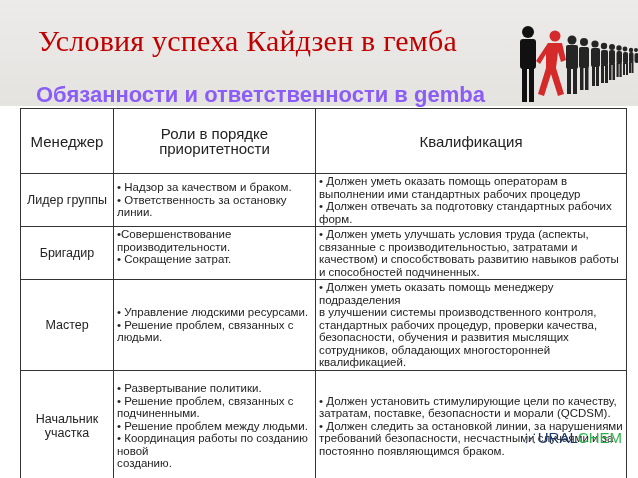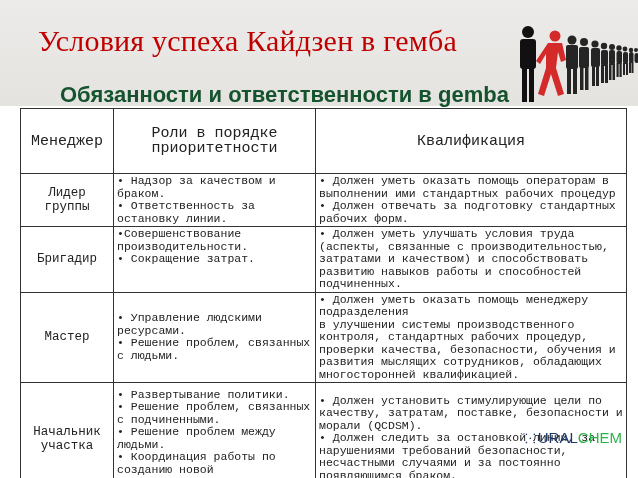--- a/index.html
+++ b/index.html
@@ -1,22 +1,22 @@
 <!DOCTYPE html>
 <html><head>
 <meta charset="utf-8">
 <style>
   html, body { margin:0; padding:0; }
   body { width:638px; height:478px; position:relative; overflow:hidden; background:#ffffff; font-family:"Liberation Serif", serif; }
   .top-band { position:absolute; left:0; top:0; width:638px; height:106px; background:linear-gradient(180deg,#ecebe9 0%,#e4e3e0 100%); }
   .slide-title { position:absolute; left:38px; top:24px; font-family:"Liberation Serif", serif; font-weight:normal; font-size:30px; color:#c00000; white-space:nowrap; letter-spacing:0.2px; }
-  .slide-subtitle { position:absolute; left:36px; top:82px; font-family:"Liberation Sans", sans-serif; font-weight:bold; font-size:22px; color:#14532d; white-space:nowrap; line-height:26px;margin-left:24px; }
+  .slide-subtitle { position:absolute; left:36px; top:82px; font-family:"Liberation Sans", sans-serif; font-weight:bold; font-size:22px; color:#8b5cf6; white-space:nowrap; line-height:26px; }
   .people { position:absolute; left:506px; top:20px; width:132px; height:90px; }
   table.grid { position:absolute; left:20px; top:108px; width:606px; border-collapse:collapse; table-layout:fixed; }
-  table.grid td, table.grid th { border:1.3px solid #333; padding:1px 3px; vertical-align:middle; font-family:Liberation Mono, monospace; color:#222; }
+  table.grid td, table.grid th { border:1.3px solid #333; padding:1px 3px; vertical-align:middle; font-family:Liberation Sans, sans-serif; color:#222; }
   table.grid th { font-weight:normal; font-size:15px; line-height:15px; text-align:center; }
   td.role { text-align:center; font-size:12.5px; line-height:14px;border-radius:14px; }
   td.duties, td.qual { font-size:11.5px; line-height:12.5px; text-align:left; }
   .line { display:block; }
   .logo { position:absolute; left:525px; top:429px; font-family:"Liberation Sans", sans-serif; font-weight:normal; font-size:15px; white-space:nowrap; }
   .logo .ural { color:#1b3a6b; }
   .logo .chem { color:#2db34a; }
   .logo .mark { color:#1b3a6b; font-size:13px; margin-right:2px; }
 </style>
 </head>

